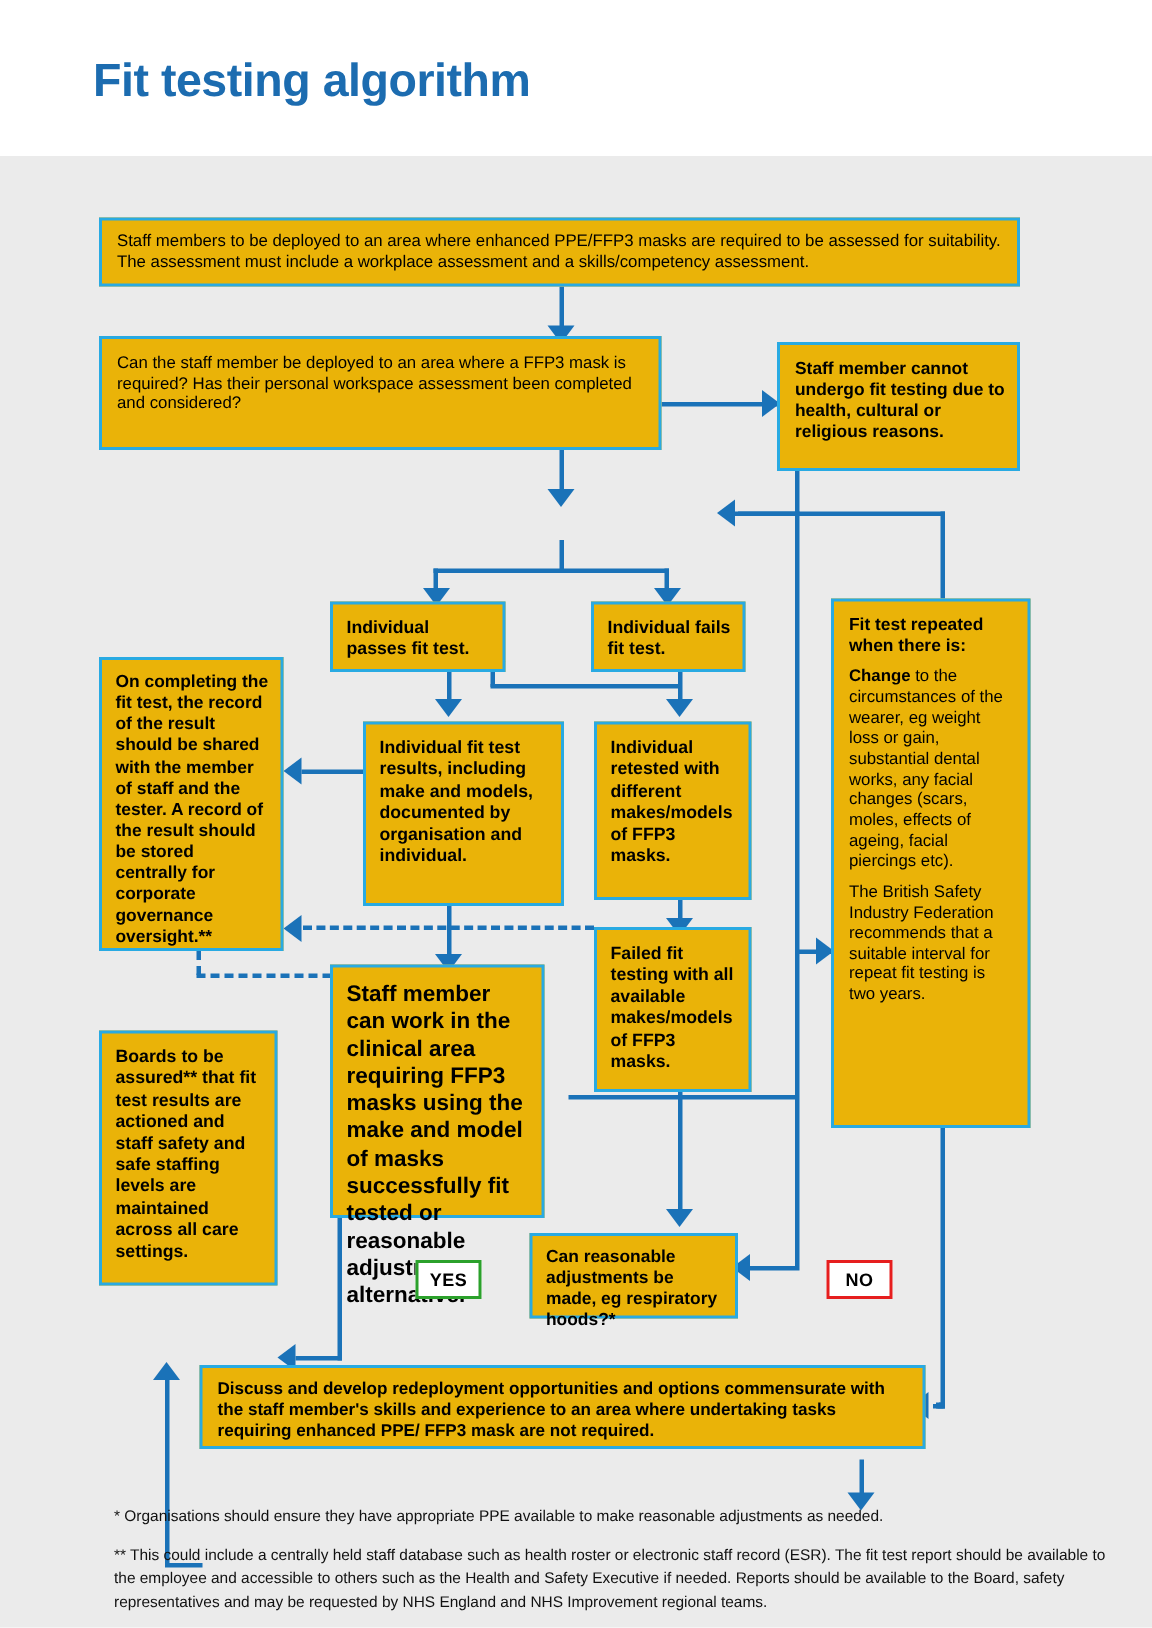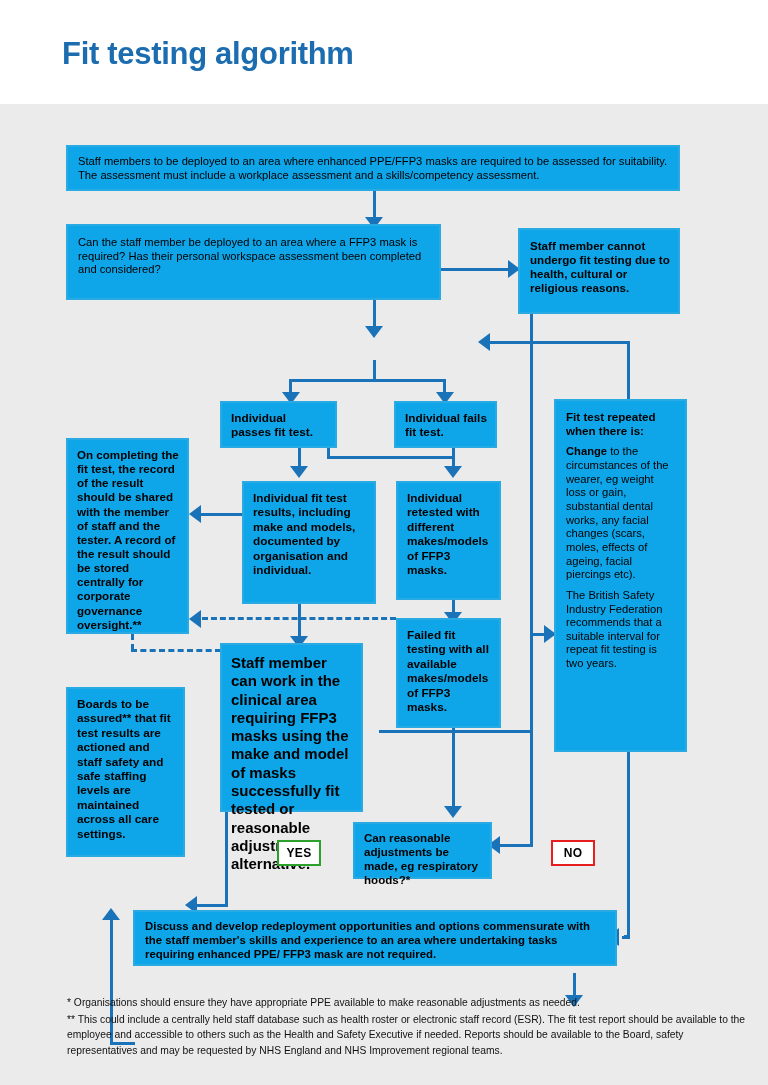--- a/index.html
+++ b/index.html
@@ -21,21 +21,21 @@
 
   
   #canvas{
     position:absolute;left:0;top:104px;width:768px;height:981px;
     background:#ebebeb;
   }
 
   
   .box{
     position:absolute;
-    background:#0ea5e9;
+    background:#eab308;
     border:2.5px solid #29AAE2;
     box-sizing:border-box;
     color:#000000;
     font-weight:bold;
     line-height:1.22;
     padding:6px 8px;
   }
   .box.reg{font-weight:normal;}
   .box .inner{display:block;}
 
@@ -73,21 +73,21 @@
   .ah.right{
     border-top:9px solid transparent;border-bottom:9px solid transparent;
     border-left:12px solid #1A72B8;
   }
 
   
   #footnotes{
     position:absolute;left:66px;top:994px;width:690px;
     font-size:10.3px;line-height:1.52;color:#111;
   }
-  #footnotes div{margin:1px;}
+  #footnotes div{margin:10px;}
 
   .b{font-weight:bold;}
   .it{}
   .p{margin:0 0 7px 0;}
   .p:last-child{margin-bottom:0;}
 </style>
 </head>
 <body>
 
 <div id="page">

